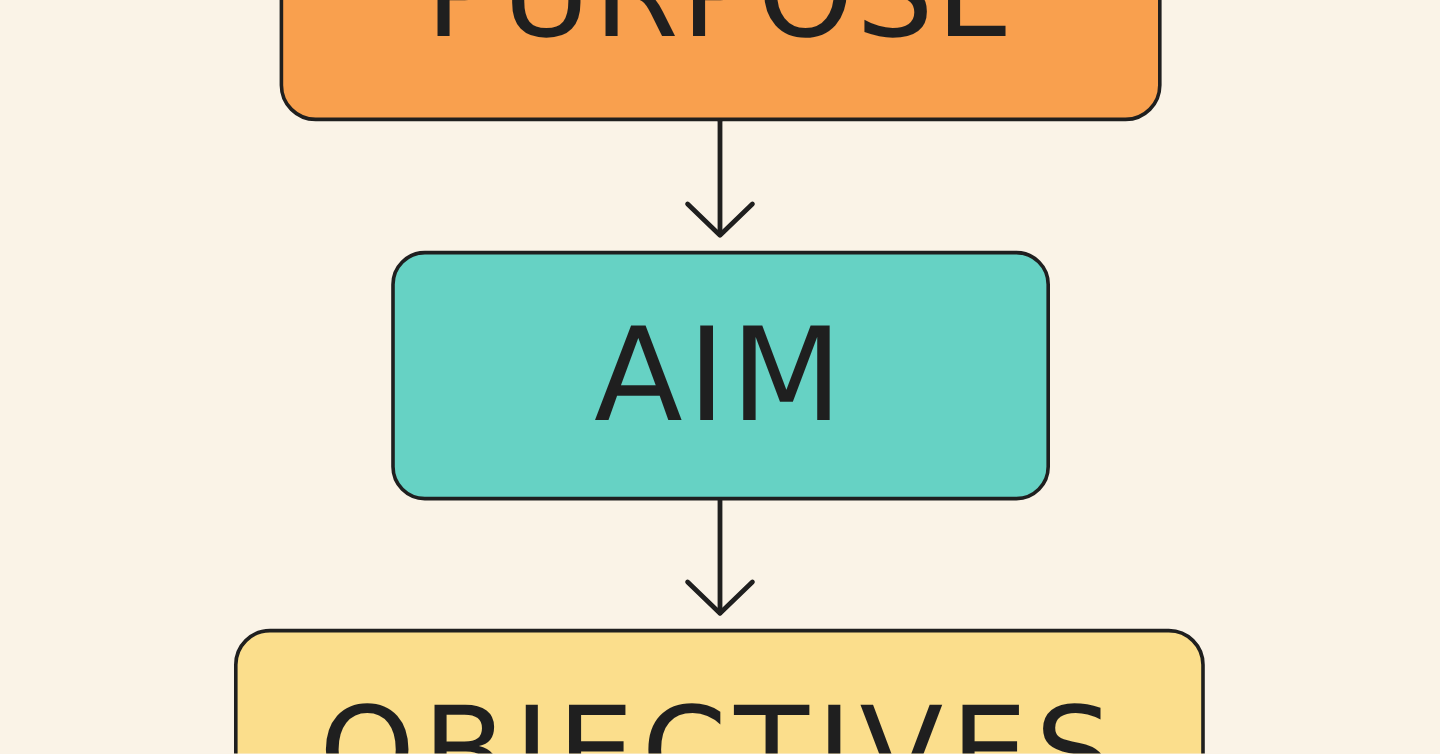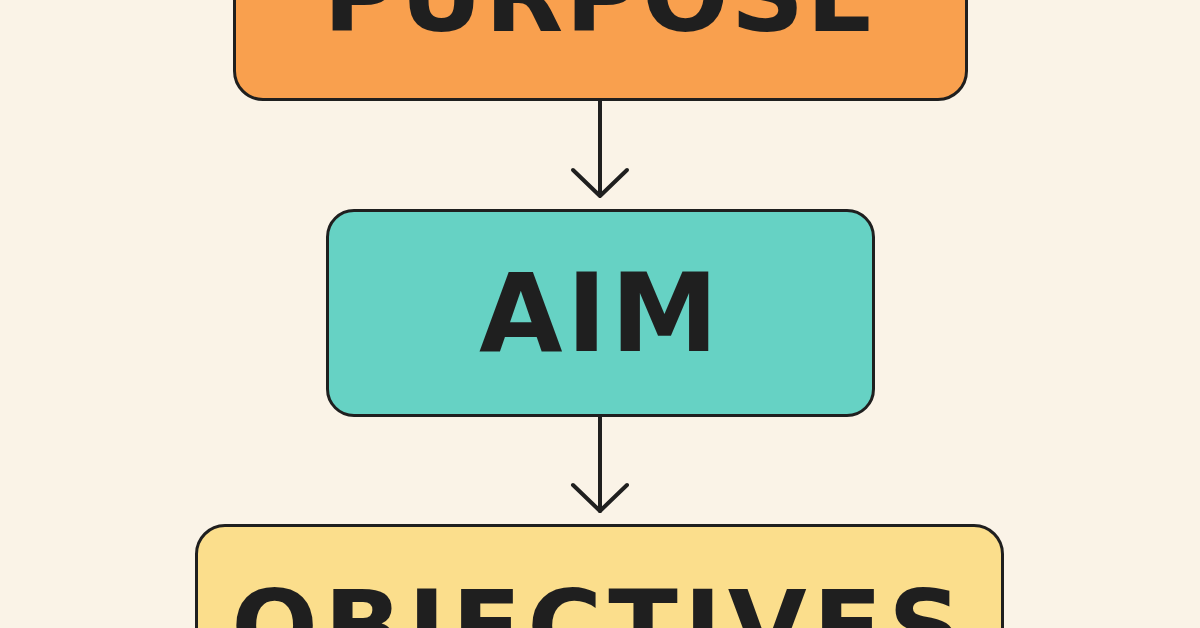--- a/index.html
+++ b/index.html
@@ -11,21 +11,21 @@
     }
     .box {
       position: absolute;
       box-sizing: border-box;
       border: 3px solid #1f1f1f;
       border-radius: 30px;
       display: flex; align-items: center; justify-content: center;
       overflow: hidden;
     }
     .box span {
-      font-weight: bold;
+      font-weight: normal;
       color: #1f1f1f;
       white-space: nowrap;
       letter-spacing: 2px;
       position: absolute;
       left: 0; right: 0; text-align: center;
     }
     #box-purpose { left: 233px; top: -40px; width: 735px; height: 141px; }
     #box-purpose span { font-size: 102px; top: -18px; line-height: 102px; }
     #box-aim { left: 326px; top: 209px; width: 549px; height: 208px; border-radius: 28px; }
     #box-aim span { font-size: 108px; line-height: 108px; top: 48px; letter-spacing: 4px; }

